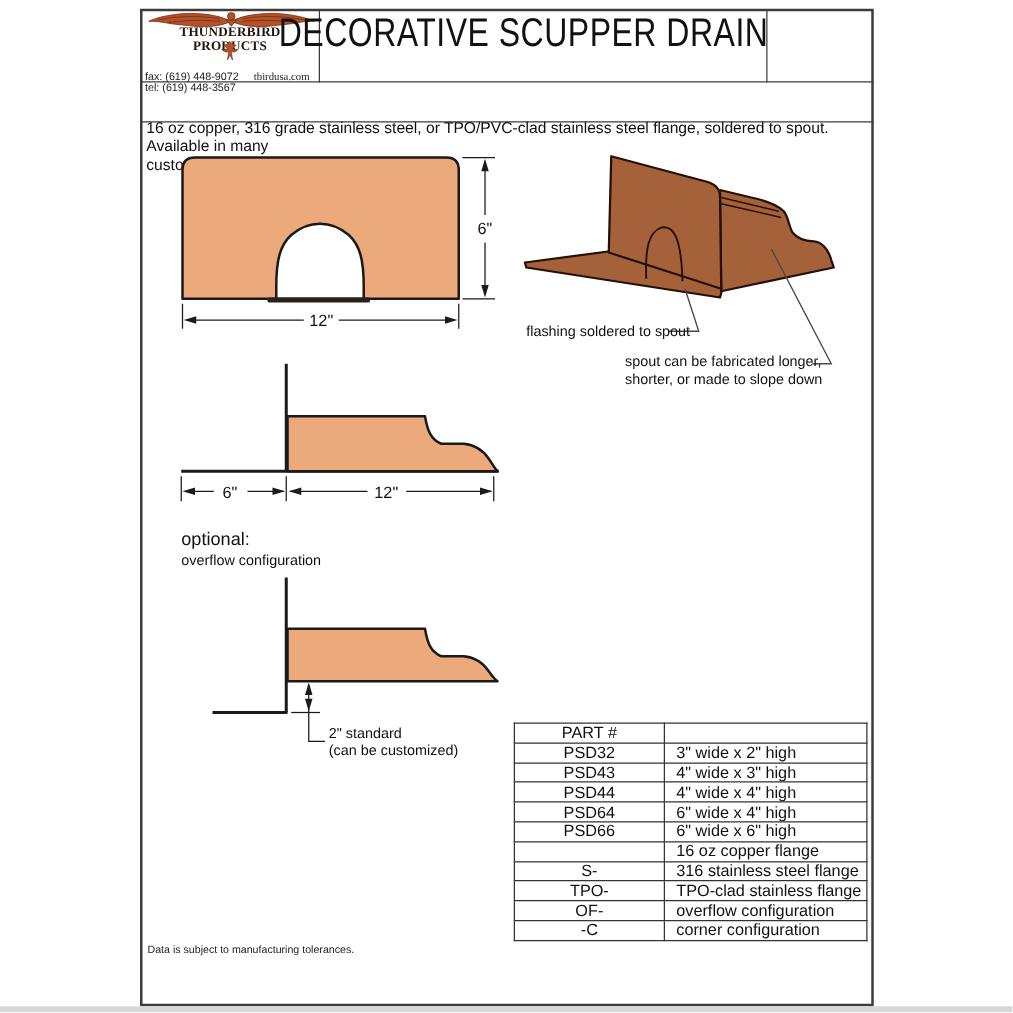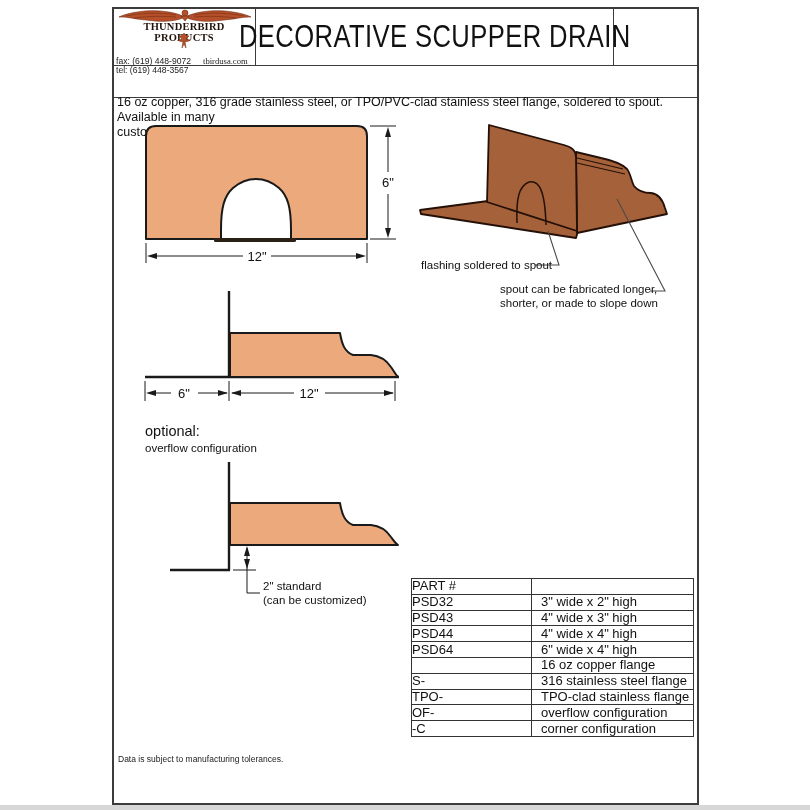--- a/index.html
+++ b/index.html
@@ -8,29 +8,29 @@
   .abs{position:absolute;}
   
   .page-border{left:112px;top:7px;width:587px;height:798px;border:2px solid #3c3c3c;box-sizing:border-box;}
   .vline{width:0;border-left:1px solid #3c3c3c;}
   .hline{height:0;border-top:1px solid #3c3c3c;}
   
   .company-name{left:114px;top:21px;width:140px;text-align:center;
       font-family:"Liberation Serif", serif;font-weight:bold;font-size:10.5px;letter-spacing:.2px;color:#1f1208;}
   .contact{left:116px;font-size:8.6px;color:#222;white-space:nowrap;}
   .website{margin-left:12px;font-family:Liberation Serif, serif;}
-  .page-title{left:256px;top:8px;width:357px;height:57px;display:flex;align-items:center;justify-content:center;}
+  .page-title{left:240px;top:8px;width:357px;height:57px;display:flex;justify-content:center;}
   .page-title span{display:inline-block;transform:scaleX(.8);transform-origin:center;
       font-size:32px;letter-spacing:.5px;color:#111;white-space:nowrap;}
   .description{left:117px;top:67px;width:578px;font-size:12.5px;line-height:15px;color:#111;margin-top:28px;}
   
   .parts-table{left:411px;top:578px;border-collapse:collapse;table-layout:fixed;}
   .parts-table td{border:1px solid #333;font-size:13px;height:14.8px;padding:0;line-height:14px;
       overflow:hidden;white-space:nowrap;color:#111;}
-  .parts-table td.c1{width:119px;}
+  .parts-table td.c1{width:119px;text-align:center;}
   .parts-table td.c2{width:152px;text-align:left;padding-left:9px;}
   .footer-note{left:118px;top:754px;font-size:8.5px;color:#222;}
   .edge-strip{left:0;top:805px;width:810px;height:5px;background:#d7d7d7;}
   
   svg.drawings{position:absolute;left:0;top:0;pointer-events:none;}
   svg .outline{stroke:#1a1a1a;stroke-width:2;stroke-linejoin:round;}
   svg .copper{fill:var(--copper,#eca97c);}
   svg .brown{fill:var(--brown,#a4613a);stroke:#241007;stroke-width:1.8;stroke-linejoin:round;}
   svg .dim{stroke:#1a1a1a;stroke-width:1;fill:none;}
   svg .thick{stroke:#1a1a1a;stroke-width:2.4;fill:none;}
@@ -163,20 +163,24 @@
         </tr>
       <tr>
           <td class="c1">PSD44</td>
           <td class="c2">4" wide x 4" high</td>
         </tr>
       <tr>
           <td class="c1">PSD64</td>
           <td class="c2">6" wide x 4" high</td>
         </tr>
       <tr>
+          <td class="c1">PSD66</td>
+          <td class="c2">6" wide x 6" high</td>
+        </tr>
+      <tr>
           <td class="c1"></td>
           <td class="c2">16 oz copper flange</td>
         </tr>
       <tr>
           <td class="c1">S-</td>
           <td class="c2">316 stainless steel flange</td>
         </tr>
       <tr>
           <td class="c1">TPO-</td>
           <td class="c2">TPO-clad stainless flange</td>

